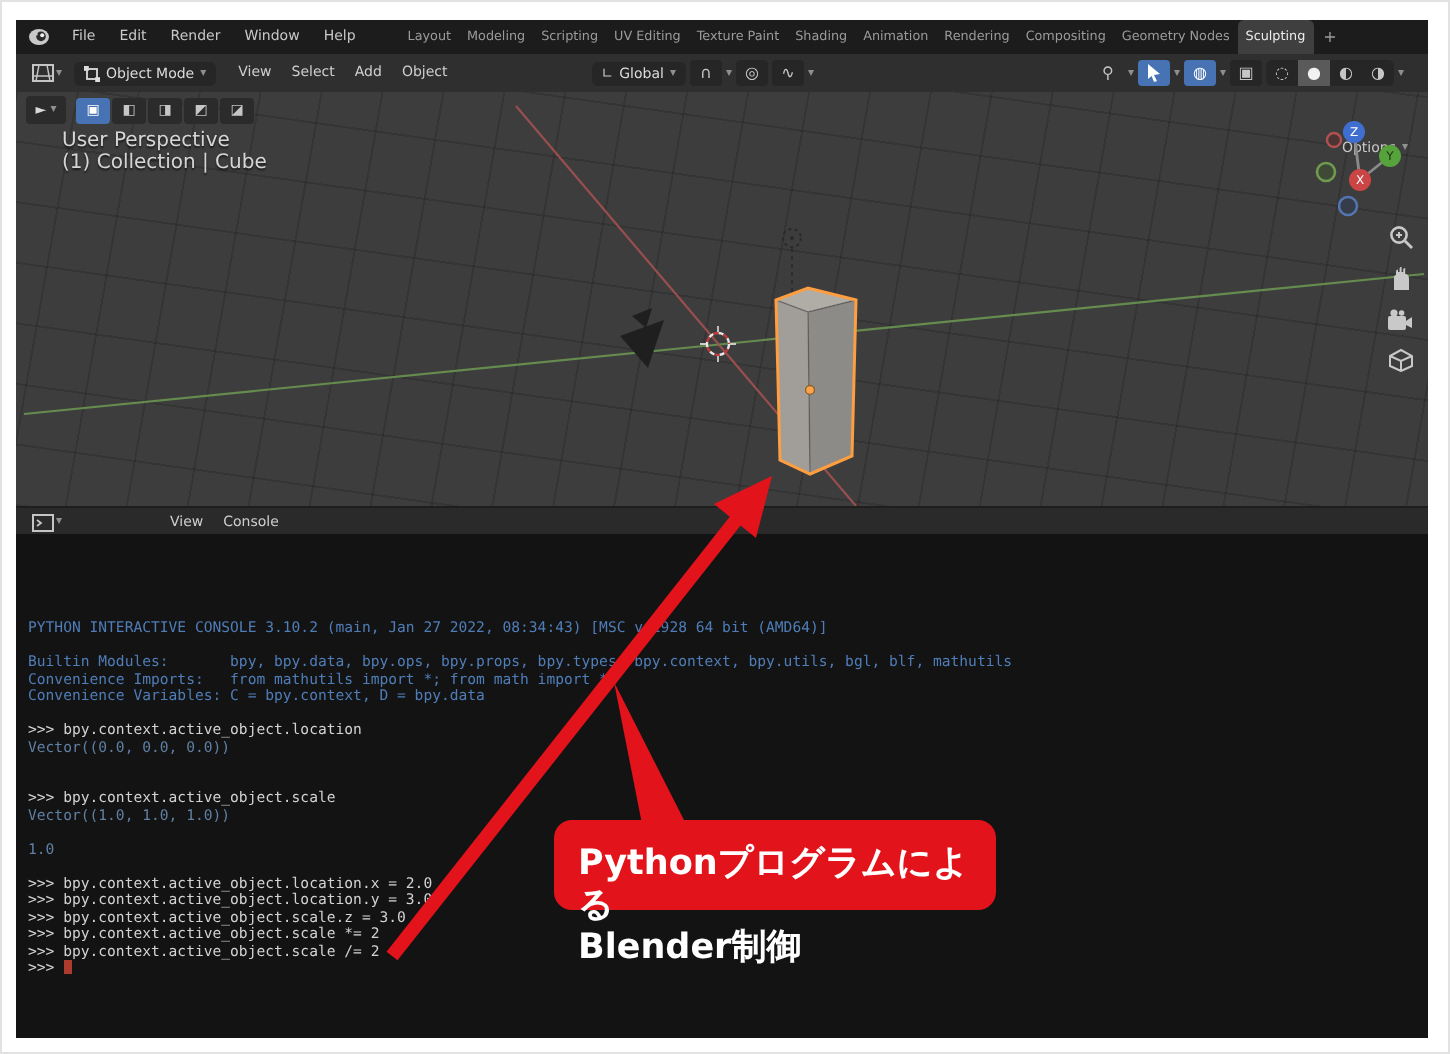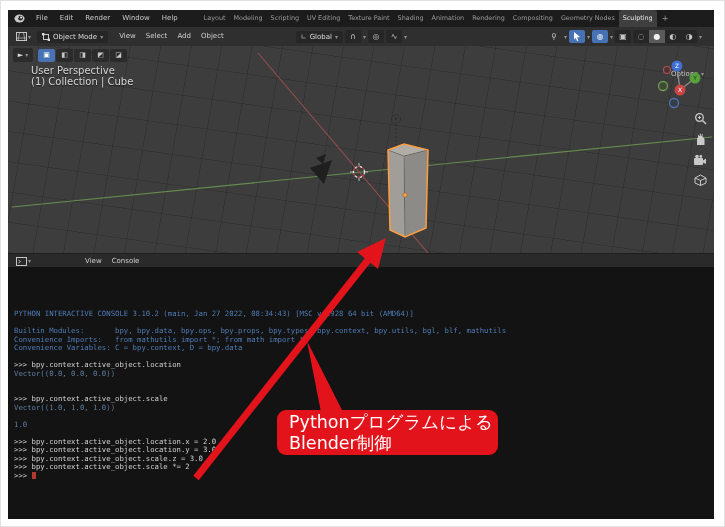--- a/index.html
+++ b/index.html
@@ -64,22 +64,22 @@
   .cline{height:8.5px;line-height:8.5px;white-space:pre;}
   .cline.banner,.cline.info{color:#4f7db8;}
   .cline.output{color:#5f7fa3;}
   .cline.input{color:#d2d2d2;}
   .promptline{height:8.5px;line-height:8.5px;white-space:pre;padding-left:6px;color:#d2d2d2;}
   .cursorblock{display:inline-block;width:4px;height:7px;background:#ae3c2e;vertical-align:-1px;}
   .vscroll-track{position:absolute;right:1px;top:260px;bottom:3px;width:3px;background:#1e1e1e;}
   
   .annotation{position:absolute;left:0;top:0;width:725px;height:527px;z-index:50;pointer-events:none;}
   .callout{position:absolute;left:277px;top:410px;width:221px;height:45px;background:#e3131b;
-           border-radius:9px;z-index:51;color:#ffffff;font-weight:normal;font-size:17.5px;
-           line-height:21px;padding:2px 0 0 12px;box-sizing:border-box;
+           border-radius:9px;z-index:51;color:#ffffff;font-weight:bold;font-size:17.5px;
+           line-height:21px;padding:12px 0 0 12px;box-sizing:border-box;
            font-family:"DejaVu Sans",sans-serif;}
 </style>
 </head>
 <body>
 
 <div class="page-frame"></div>
 
 <div class="app">
 
   <div class="topbar">
@@ -317,20 +317,21 @@
         <div class="cline blank"></div>
         <div class="cline input">&gt;&gt;&gt; bpy.context.active_object.scale</div>
         <div class="cline output">Vector((1.0, 1.0, 1.0))</div>
         <div class="cline blank"></div>
         <div class="cline output">1.0</div>
         <div class="cline blank"></div>
         <div class="cline input">&gt;&gt;&gt; bpy.context.active_object.location.x = 2.0</div>
         <div class="cline input">&gt;&gt;&gt; bpy.context.active_object.location.y = 3.0</div>
         <div class="cline input">&gt;&gt;&gt; bpy.context.active_object.scale.z = 3.0</div>
         <div class="cline input">&gt;&gt;&gt; bpy.context.active_object.scale *= 2</div>
+        <div class="cline input">&gt;&gt;&gt; bpy.context.active_object.scale /= 2</div>
       </div>
     <div class="promptline"><span>&gt;&gt;&gt; </span><span class="cursorblock"></span></div>
     <div class="vscroll-track"></div>
 
   </div>
 
 </div>
 
 <svg class="annotation" viewBox="0 0 725 527">
   <line x1="196" y1="478" x2="368" y2="260" stroke="#e3131b" stroke-width="7"></line>

